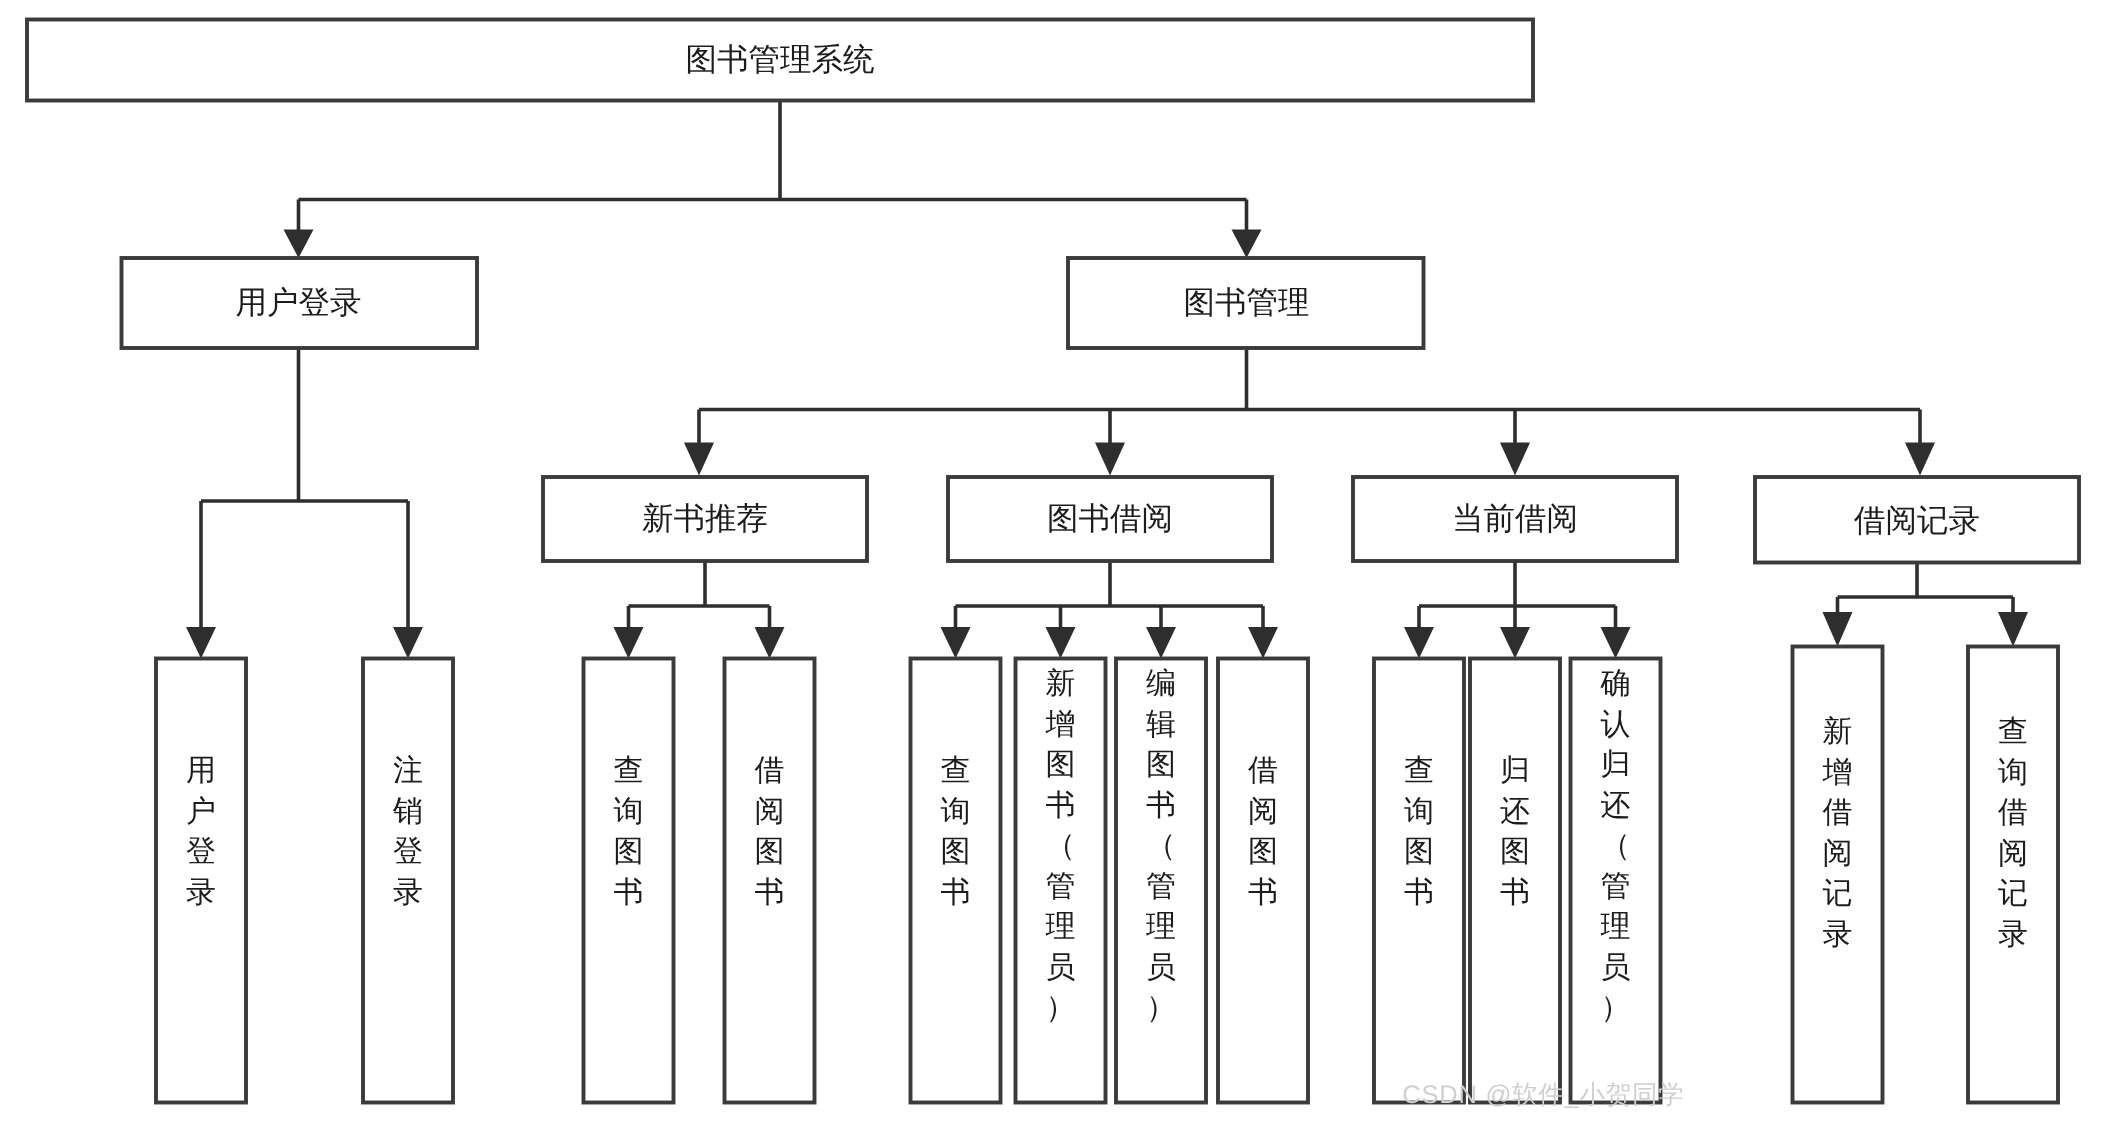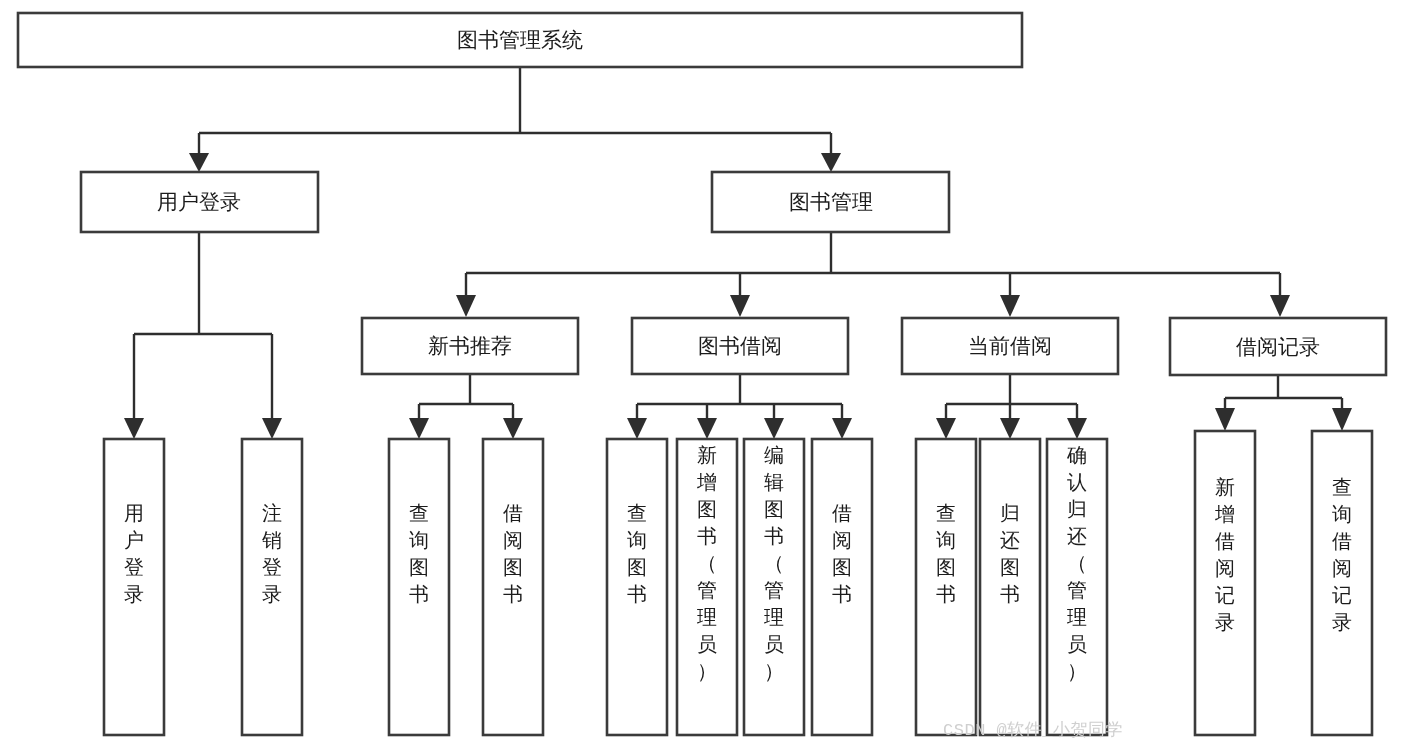--- a/index.html
+++ b/index.html
@@ -52,21 +52,21 @@
   .arrow-head {
     fill: #2e2e2e;
     stroke: none;
   }
   .watermark {
     position: absolute;
     right: 12px;
     bottom: 6px;
     color: #cfcfcf;
     font-size: 17px;
-    font-family: Liberation Mono, monospace;
+    font-family: Liberation Sans, sans-serif;
     letter-spacing: 0.5px;
     white-space: nowrap;
     user-select: none;
   }
 </style>
 </head>
 <body>
 
 <div id="diagram-root">
 

